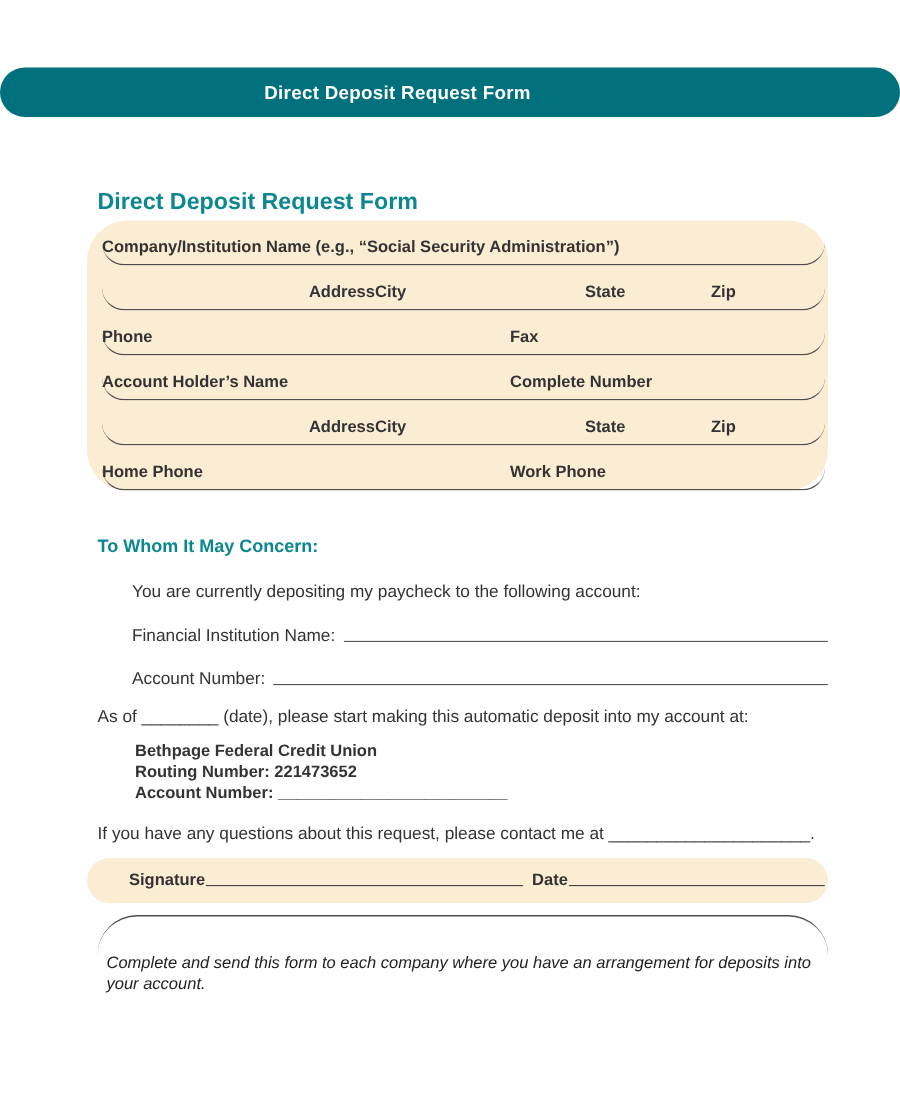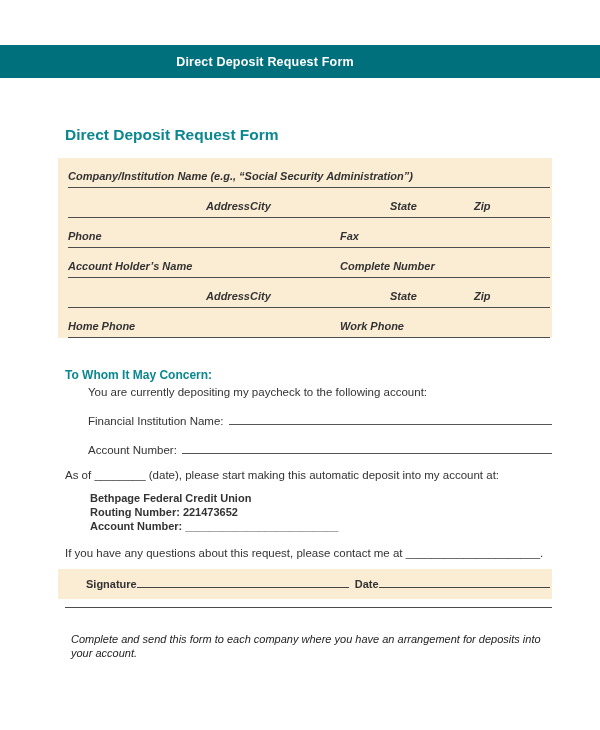--- a/index.html
+++ b/index.html
@@ -1,15 +1,15 @@
 <!DOCTYPE html>
 <html><head>
 <meta charset="utf-8">
 <style>
-  * { margin:0; padding:0; box-sizing:border-box; }
+  * { margin:0; padding:0; box-sizing:border-box;border-radius:27px; }
   html,body { background:#ffffff; }
   body {
     width:600px; height:730px;
     font-family:"Liberation Sans", sans-serif;
     color:#333333;
     overflow:hidden;
   }
   .page { width:600px; height:730px; background:#ffffff; overflow:hidden; }
 
   
@@ -21,37 +21,37 @@
   .top-bar .bar-title { color:#ffffff; font-weight:bold; font-size:12.5px; letter-spacing:0.2px; }
 
   .content { padding-left:65px; padding-right:48px; }
 
   .doc-title {
     margin-top:48px; color:#0b8790; font-size:15.5px; font-weight:bold;
   }
 
   
   .form-table {
-    margin-top:14px; margin-left:-7px;
-    background:#fbecd4; padding:0 2px 0 10px;font-style:italic;
+    margin-top:3px; margin-left:-7px;
+    background:#fbecd4; padding:0 2px 0 10px;
   }
   .trow {
     height:30px; display:flex; align-items:flex-end;
     padding-bottom:5px; border-bottom:1px solid #4d4d4d;
     font-size:11px; font-weight:bold; color:#333333;
   }
   .trow .cell { display:block; white-space:nowrap; }
   .w1 { width:182px;text-align:right; } .w2 { width:140px; } .w3 { width:84px; }
   .wA { width:272px; }
   .wfill { flex:1; }
 
   
   .concern { margin-top:30px; color:#0b8790; font-size:12px; font-weight:bold; }
   .bodytxt { font-size:11.5px; color:#333333; }
-  .intro { margin-top:4px; margin-left:23px; }
+  .intro { margin-top:18px; margin-left:23px; }
 
   .field-row {
     margin-left:23px; margin-top:13px; height:16px;
     display:flex; align-items:flex-end;
   }
   .field-row .flabel { white-space:nowrap; }
   .blank-line { flex:1; border-bottom:1px solid #555555; margin-left:5px; margin-bottom:2px; }
 
   .asof { margin-top:13px; }
 

